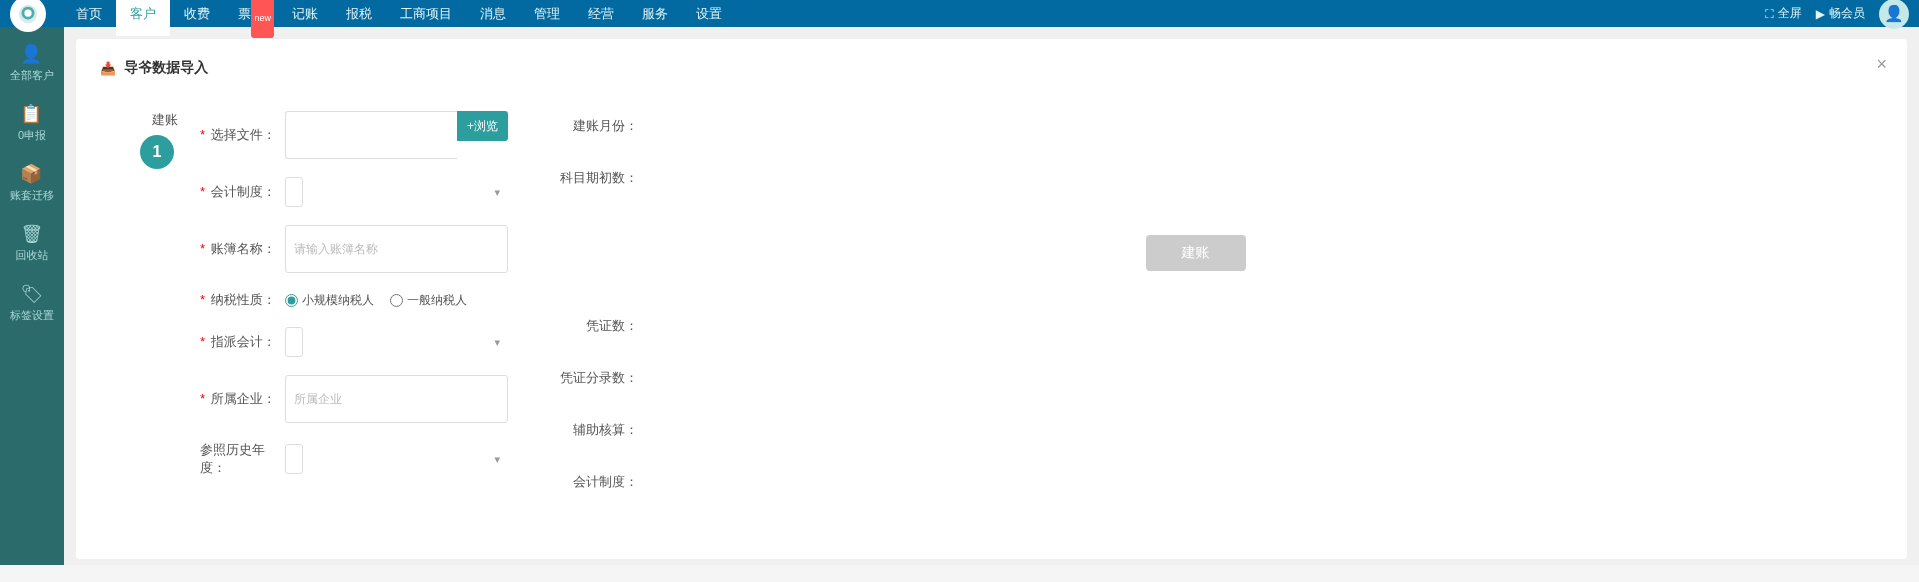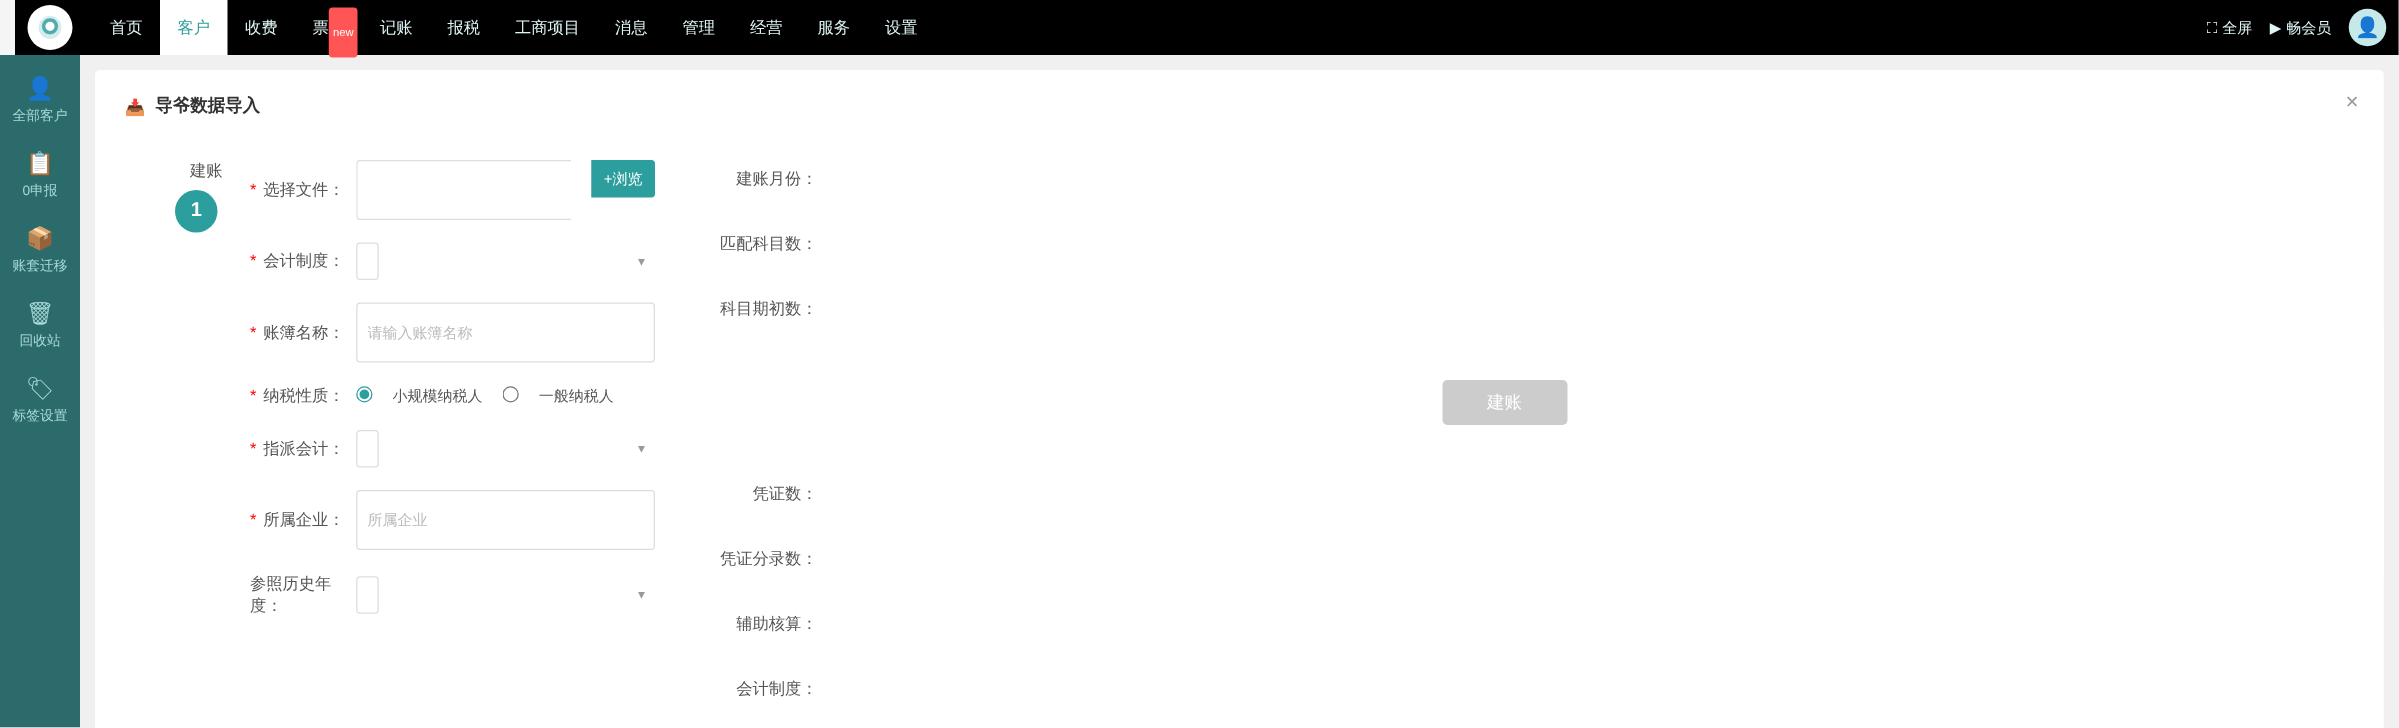--- a/index.html
+++ b/index.html
@@ -1,22 +1,22 @@
 <!DOCTYPE html>
 <html><head>
   <meta charset="utf-8">
   <style>
     * { box-sizing: border-box; margin: 0; padding: 0; }
     body { font-family: 'Microsoft YaHei', Arial, sans-serif; font-size: 13px; background: #f5f5f5; color: #333; }
 
     
     .top-nav {
       display: flex; align-items: center;
-      background: #000000; height: 44px;
-      padding: 0 10px; position: relative; margin-left: 12px;
+      background: #0369a1; height: 27px;
+      padding: 0 10px; position: relative;
     }
     .logo {
       width: 36px; height: 36px; border-radius: 50%;
       background: #fff; display: flex; align-items: center; justify-content: center;
       margin-right: 16px; flex-shrink: 0;
     }
     .logo svg { width: 22px; height: 22px; }
     .nav-items { display: flex; align-items: center; flex: 1; }
     .nav-item {
       color: #e0f5f5; padding: 0 14px; height: 44px;
@@ -104,27 +104,26 @@
       flex: 1; position: relative;
     }
     .select-wrapper::after {
       content: '▾'; position: absolute; right: 8px; top: 50%;
       transform: translateY(-50%); color: #999; pointer-events: none; font-size: 11px;
     }
     .browse-btn {
       background: #2d9e9e; color: #fff; border: none; padding: 0 10px;
       height: 30px; cursor: pointer; font-size: 12px; border-radius: 0 3px 3px 0;
       white-space: nowrap;
-      margin-left: 16px;
     }
     .file-input-group { flex: 1; display: flex; }
     .file-input-group .form-input { border-radius: 3px 0 0 3px; border-right: none; }
 
     .radio-group { display: flex; align-items: center; gap: 16px; flex: 1; }
-    .radio-label { display: flex; align-items: flex-start; gap: 16px; cursor: pointer; font-size: 12px; color: #555; }
+    .radio-label { display: flex; align-items: center; gap: 4px; cursor: pointer; font-size: 12px; color: #555; }
     .radio-label input[type="radio"] { accent-color: #2d9e9e; }
 
     
     .right-form-row {
       display: flex; align-items: center; margin-bottom: 22px; min-height: 30px;
     }
     .right-label {
       width: 90px; text-align: right; 
       font-size: 13px; color: #555; flex-shrink: 0;
     }
@@ -301,24 +300,20 @@
             </div>
           </div>
         </div>
 
         <div class="form-right">
           <div class="right-form-row">
             <div class="right-label">建账月份：</div>
             <div class="right-value"></div>
           </div>
           <div class="right-form-row">
-            <div class="right-label">匹配科目数：</div>
-            <div class="right-value"></div>
-          </div>
-          <div class="right-form-row">
             <div class="right-label">科目期初数：</div>
             <div class="right-value"></div>
           </div>
           <div style="display: flex; justify-content: center; margin: 20px 0 20px 0;">
             <button class="build-btn">建账</button>
           </div>
           <div class="right-form-row">
             <div class="right-label">凭证数：</div>
             <div class="right-value"></div>
           </div>

